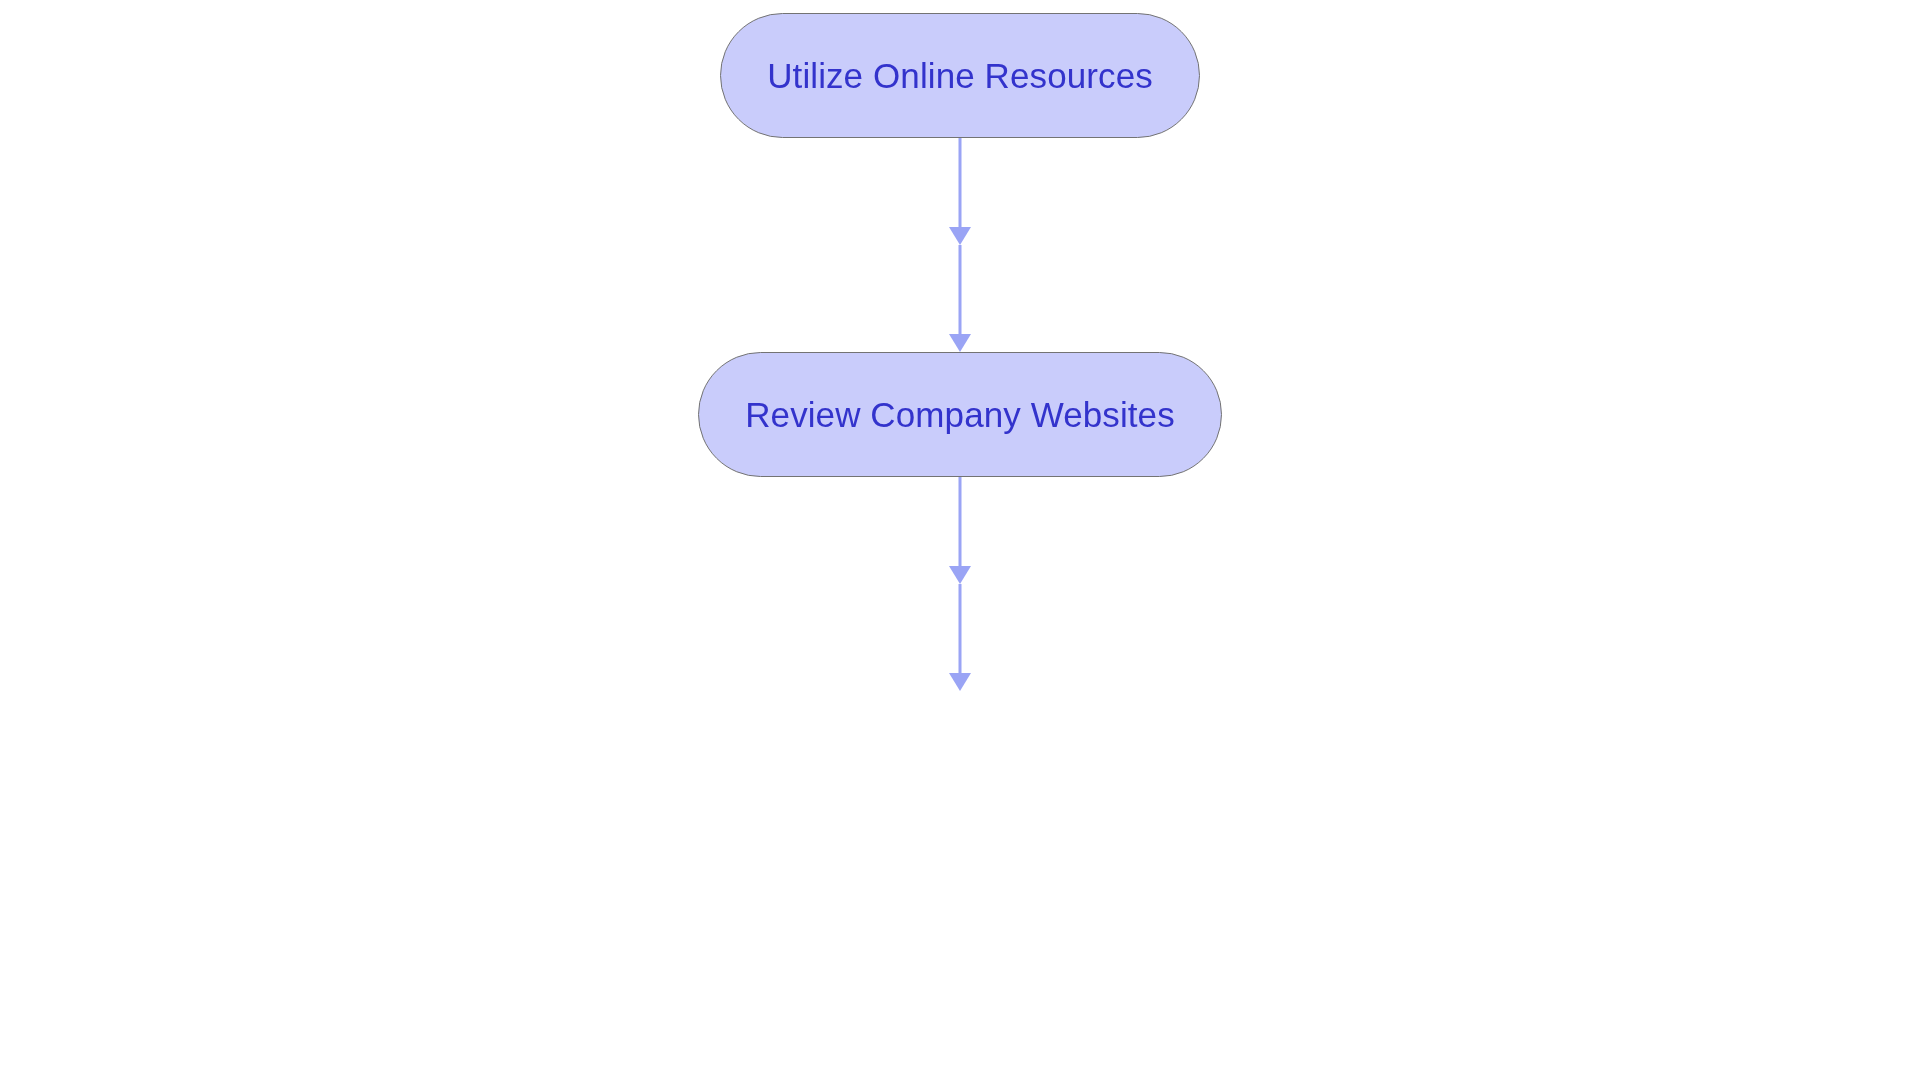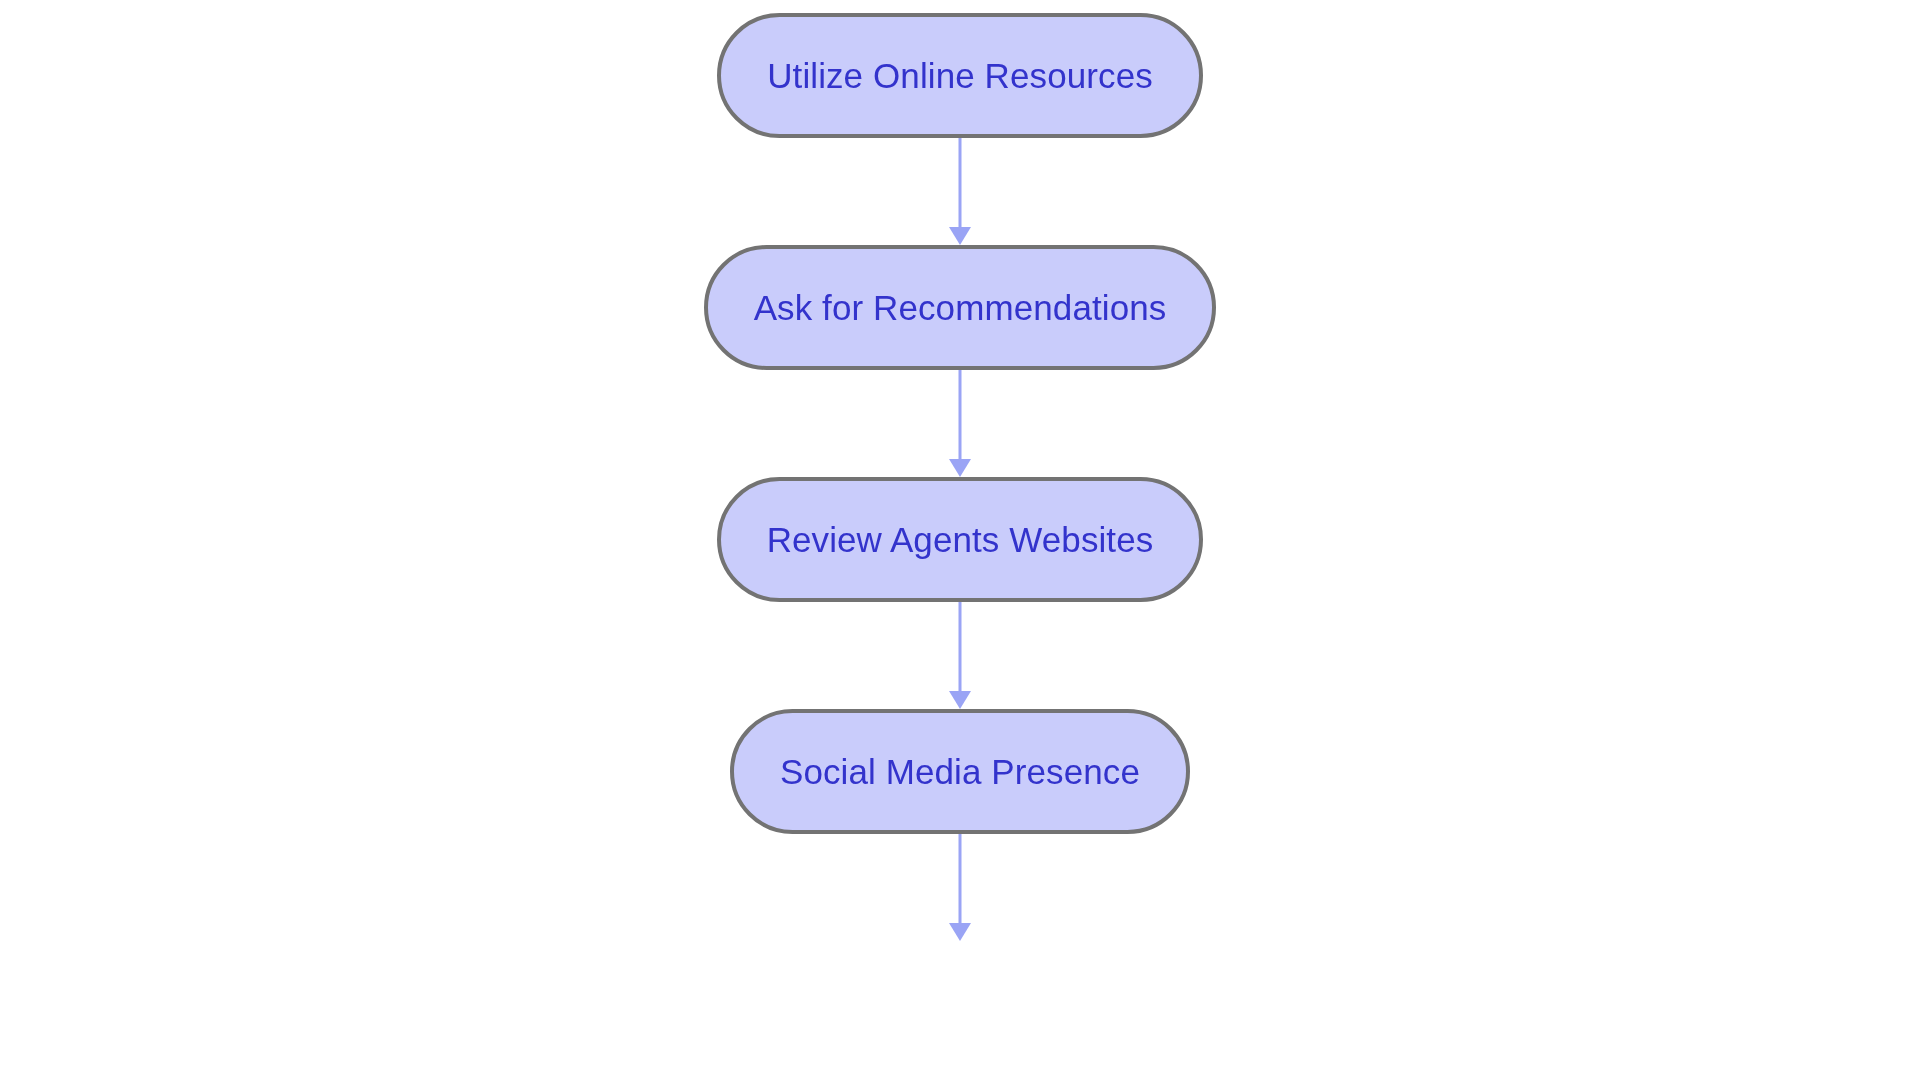--- a/index.html
+++ b/index.html
@@ -34,21 +34,21 @@
   }
 
   
   .flow-node {
     box-sizing: border-box;
     height: 125px;
     display: flex;
     align-items: center;
     justify-content: center;
     background: #c9ccfb;
-    border: 4px solid #737373;
+    border: 1px solid #737373;
     border-radius: 62.5px;
     padding: 7px 46px;
     flex: 0 0 auto;
   }
   .flow-node-label {
     font-size: 35px;
     line-height: 1;
     font-weight: 400;
     color: #3333cc;
     white-space: nowrap;
@@ -97,41 +97,35 @@
 
     <div class="flow-node">
       <span class="flow-node-label">Utilize Online Resources</span>
     </div>
 
     <div class="flow-connector">
       <div class="conn-line"></div>
       <div class="conn-arrowhead"></div>
     </div>
 
+
+    <div class="flow-connector">
+      <div class="conn-line"></div>
+      <div class="conn-arrowhead"></div>
+    </div>
+
     <div class="flow-node">
-      <span class="flow-node-label">Ask for Recommendations</span>
+      <span class="flow-node-label">Review Company Websites</span>
     </div>
 
     <div class="flow-connector">
       <div class="conn-line"></div>
       <div class="conn-arrowhead"></div>
     </div>
 
-    <div class="flow-node">
-      <span class="flow-node-label">Review Agents Websites</span>
-    </div>
-
-    <div class="flow-connector">
-      <div class="conn-line"></div>
-      <div class="conn-arrowhead"></div>
-    </div>
-
-    <div class="flow-node">
-      <span class="flow-node-label">Social Media Presence</span>
-    </div>
 
     <div class="flow-connector">
       <div class="conn-line"></div>
       <div class="conn-arrowhead"></div>
     </div>
 
 
   </div>
 </div>
 

